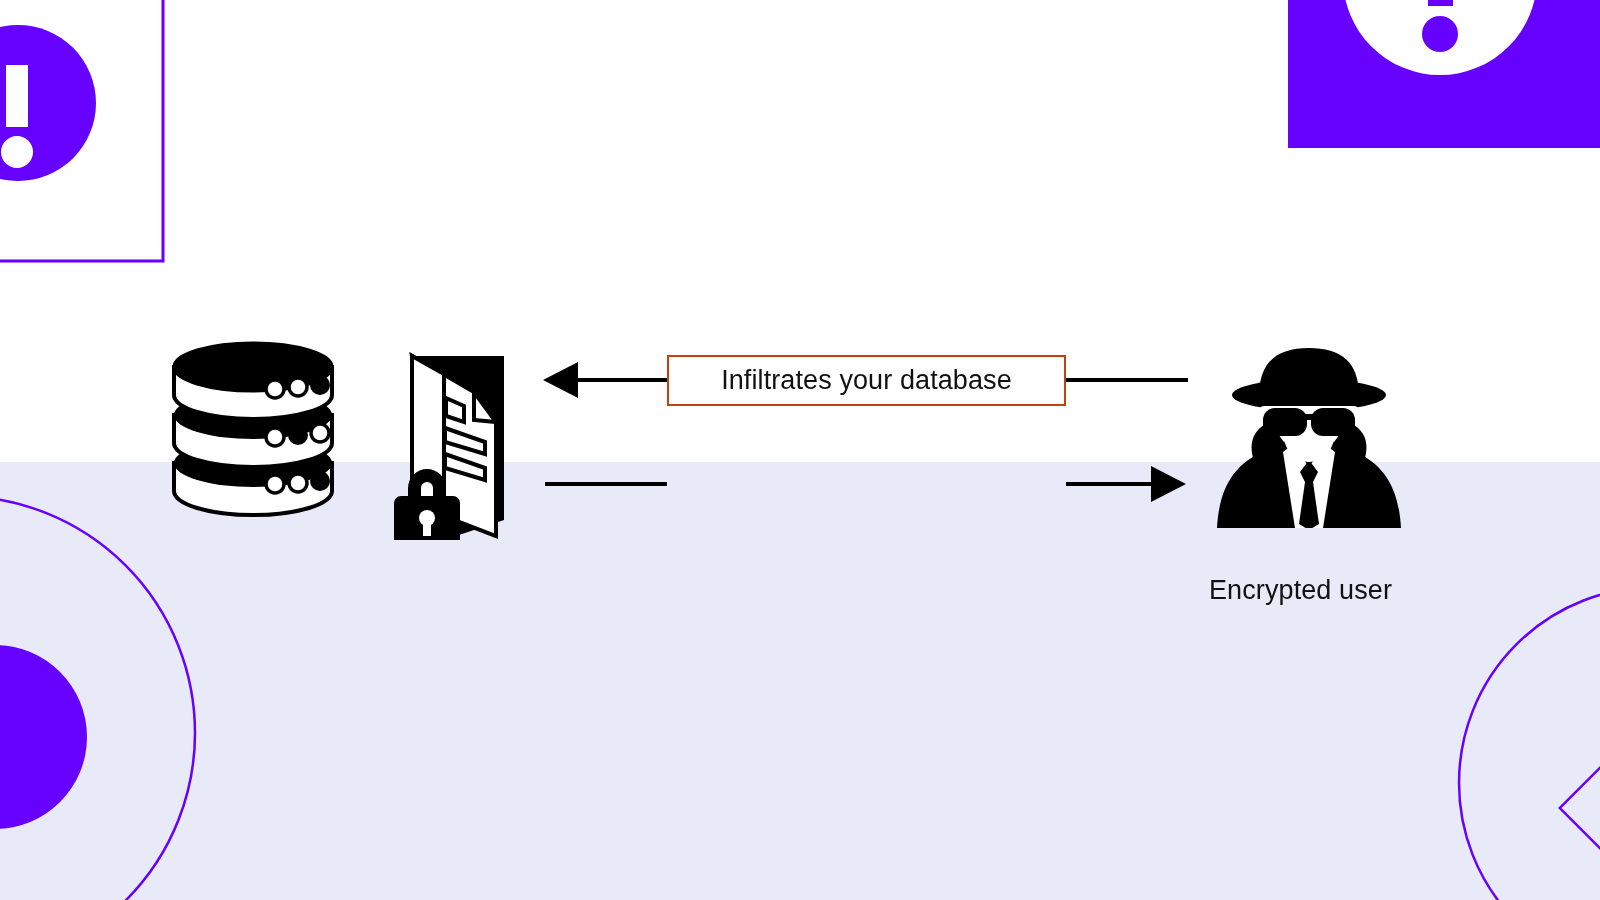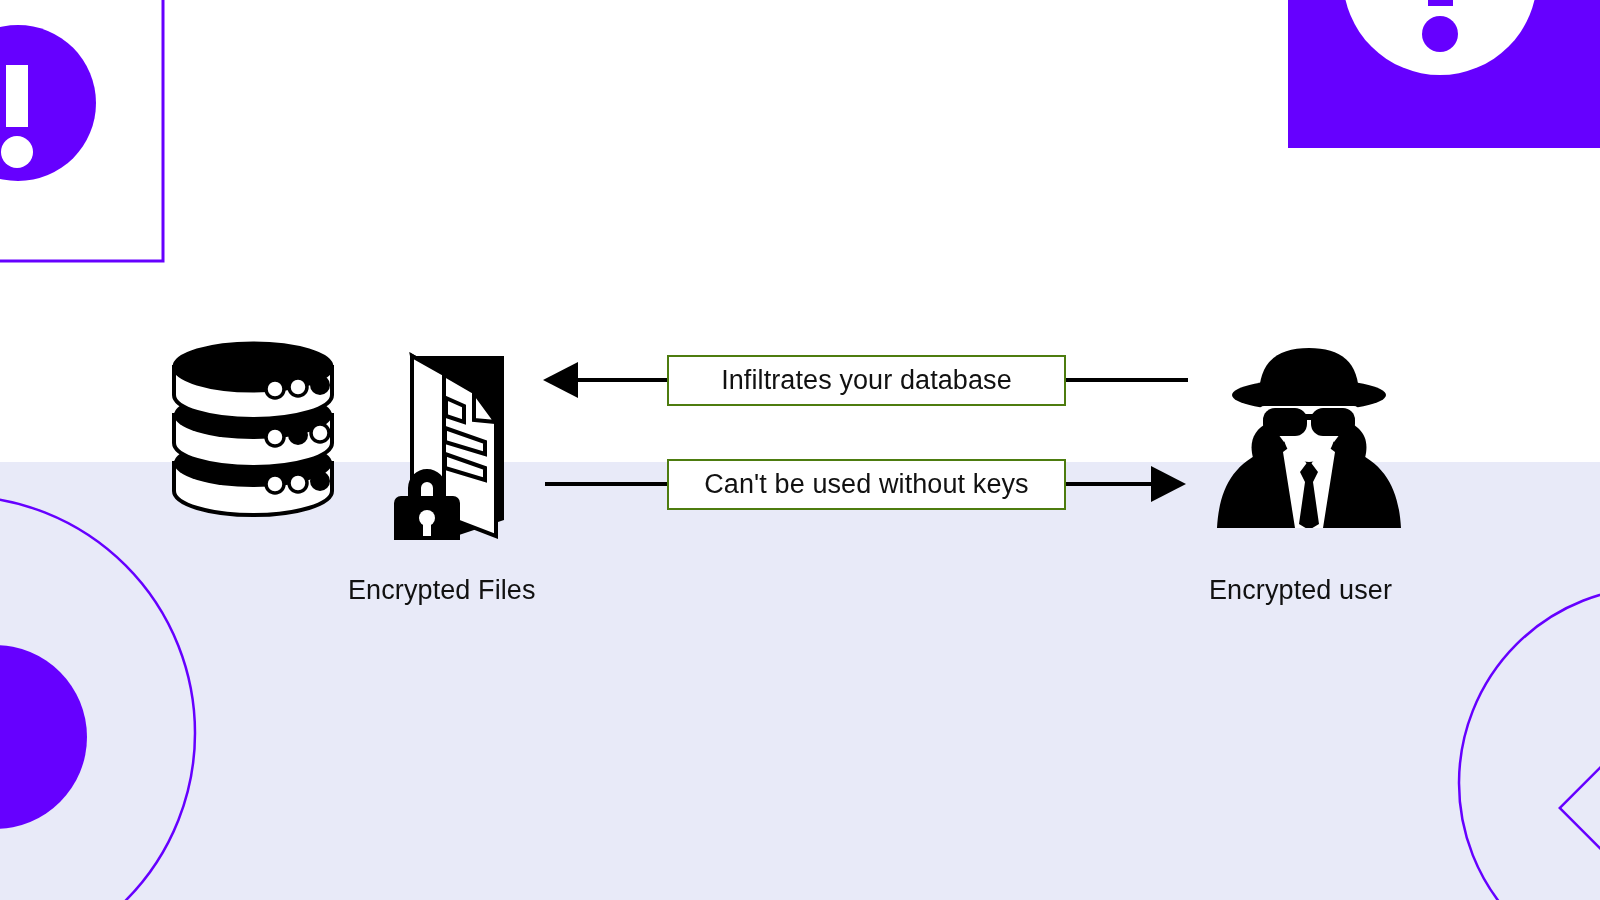--- a/index.html
+++ b/index.html
@@ -45,21 +45,21 @@
     position: absolute;
     font-size: 27px;
     color: #111111;
     white-space: nowrap;
     letter-spacing: 0.1px;
   }
   .edge-label {
     position: absolute;
     box-sizing: border-box;
     background: #ffffff;
-    border: 2px solid #4d7c0f;
+    border: 2px solid #c2410c;
     font-size: 27px;
     color: #111111;
     display: flex;
     align-items: center;
     justify-content: center;
     white-space: nowrap;
     letter-spacing: 0.1px;
   }
   .icon-box {
     position: absolute;
@@ -140,21 +140,20 @@
         <path d="M26 6 L26 170 L58 166 L58 24 Z" fill="#ffffff" stroke="#000000" stroke-width="4"></path>
 
         <g>
           <path d="M22 138 a19 19 0 0 1 38 0 v14 h-13 v-14 a6 6 0 0 0 -12 0 v14 h-13 z" fill="#000000"></path>
           <rect x="8" y="146" width="66" height="56" rx="7" fill="#000000"></rect>
           <circle cx="41" cy="168" r="8" fill="#ffffff"></circle>
           <rect x="37" y="168" width="8" height="18" fill="#ffffff"></rect>
         </g>
       </svg>
     </div>
-    <div class="node-label" style="left:348px; top:575px;">Encrypted Files</div>
 
     <div class="icon-box" style="left:1213px; top:338px;">
       <svg width="192" height="190" viewBox="0 0 192 190" xmlns="http://www.w3.org/2000/svg">
 
         <path d="M96 92 L54 112 C18 126 6 154 4 190 L188 190 C186 154 174 126 138 112 Z" fill="#000000"></path>
 
         <path d="M78 108 L96 128 L114 108 L122 114 L110 190 L82 190 L70 114 Z" fill="#ffffff"></path>
 
         <path d="M96 122 L87 134 L92 144 L86 186 L96 192 L106 186 L100 144 L105 134 Z" fill="#000000"></path>
 
@@ -189,16 +188,15 @@
 
       <g>
         <line x1="545" y1="484" x2="667" y2="484" stroke="#000000" stroke-width="4"></line>
         <line x1="1066" y1="484" x2="1155" y2="484" stroke="#000000" stroke-width="4"></line>
         <polygon points="1186,484 1151,466 1151,502" fill="#000000"></polygon>
       </g>
     </svg>
 
     <div class="edge-label" style="left:667px; top:355px; width:399px; height:51px;">Infiltrates your database</div>
 
-    <div class="edge-label" style="left:667px; top:459px; width:399px; height:51px;">Can't be used without keys</div>
 
   </div>
 </div>
 
 </body></html>

